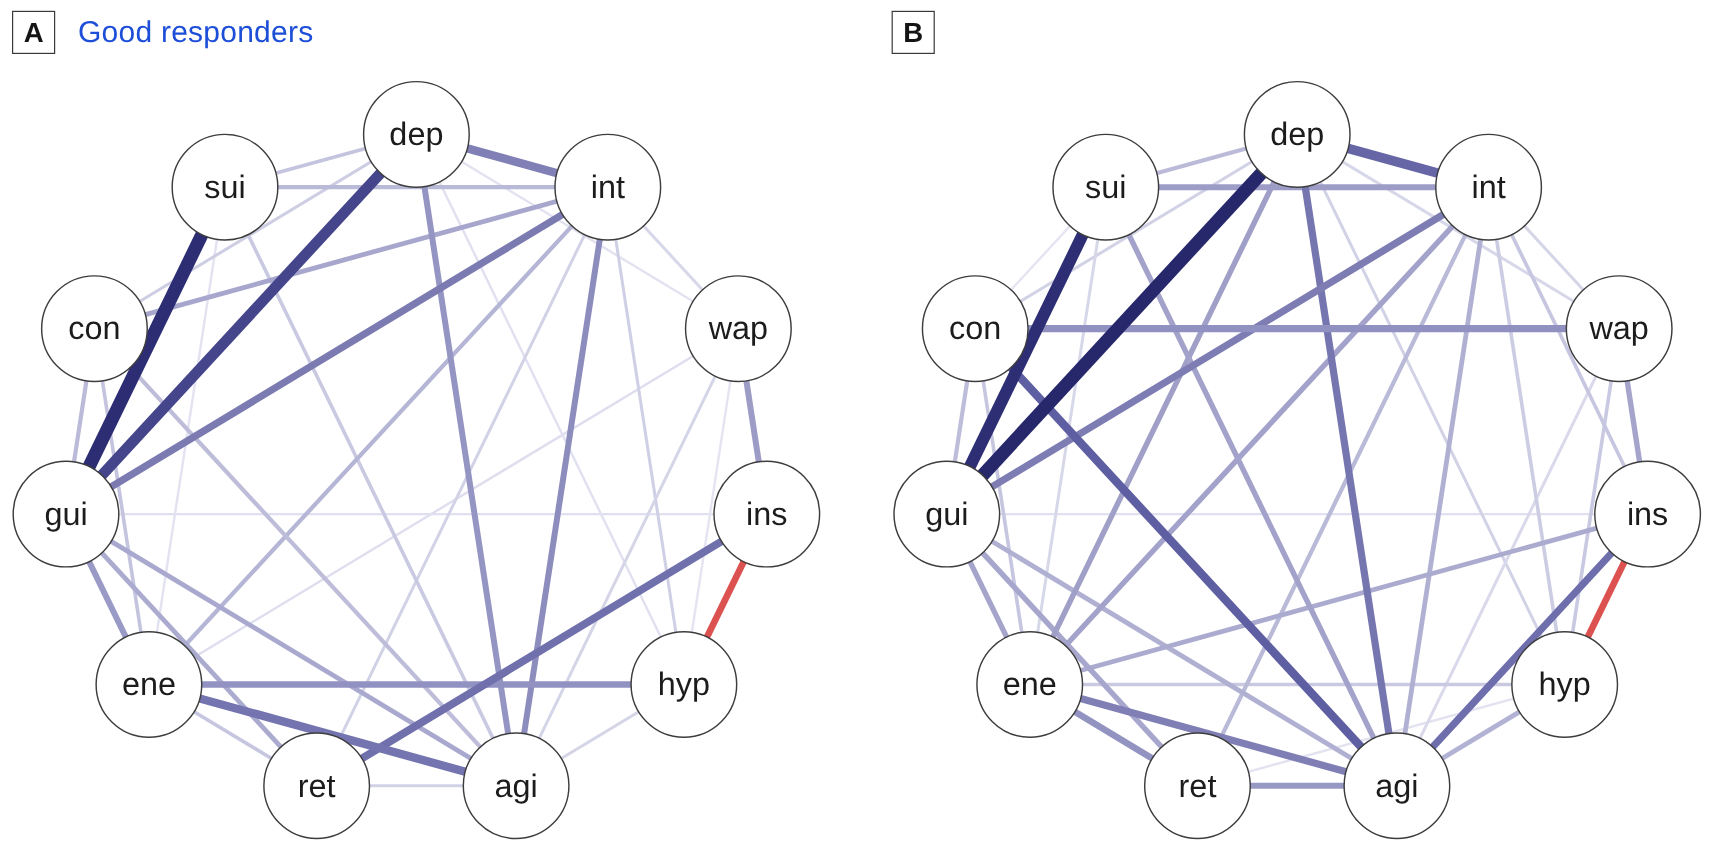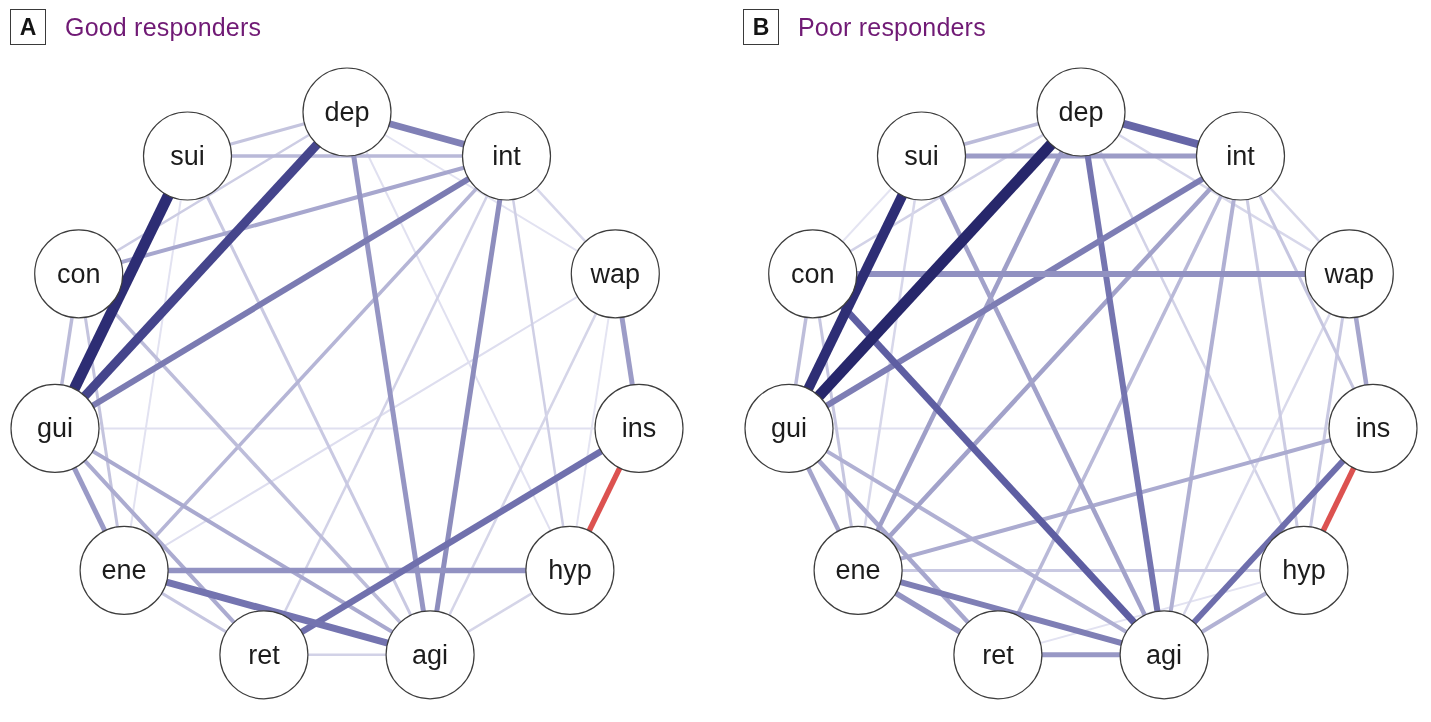--- a/index.html
+++ b/index.html
@@ -3,21 +3,21 @@
 <meta charset="utf-8">
 <style>
   html,body{margin:0;padding:0;background:#ffffff;}
   body{width:1431px;height:722px;position:relative;font-family:"Liberation Sans",sans-serif;overflow:hidden;}
   #figure-canvas{position:absolute;left:0;top:0;}
   .panel-header{position:absolute;top:9px;display:flex;align-items:center;gap:19px;}
   .header-a{left:10px;}
   .header-b{left:743px;}
   .panel-letter{width:36px;height:36px;border:1.4px solid #3a3a3a;box-sizing:border-box;
     display:flex;align-items:center;justify-content:center;font-weight:bold;font-size:23px;color:#141414;background:#fff;}
-  .panel-title{font-size:25px;color:#701a75;letter-spacing:0.2px;}
+  .panel-title{font-size:25px;color:#1d4ed8;letter-spacing:0.2px;}
 </style>
 </head>
 <body>
 
 <svg id="figure-canvas" width="1431" height="722" viewBox="0 0 1431 722">
     <g>
       <line x1="615.3" y1="273.9" x2="124.1" y2="570.4" stroke="#dedeef" stroke-width="2"></line>
       <line x1="347.0" y1="112.0" x2="569.9" y2="570.4" stroke="#e0e0f0" stroke-width="2"></line>
       <line x1="347.0" y1="112.0" x2="615.3" y2="273.9" stroke="#e2e2f1" stroke-width="2"></line>
       <line x1="55.0" y1="428.4" x2="639.0" y2="428.4" stroke="#e0e0f0" stroke-width="2"></line>
@@ -186,14 +186,13 @@
     </g>
   </svg>
 
 <div class="panel-header header-a">
   <span class="panel-letter">A</span>
   <span class="panel-title">Good responders</span>
 </div>
 
 <div class="panel-header header-b">
   <span class="panel-letter">B</span>
-  <span class="panel-title">Poor responders</span>
 </div>
 
 </body></html>

